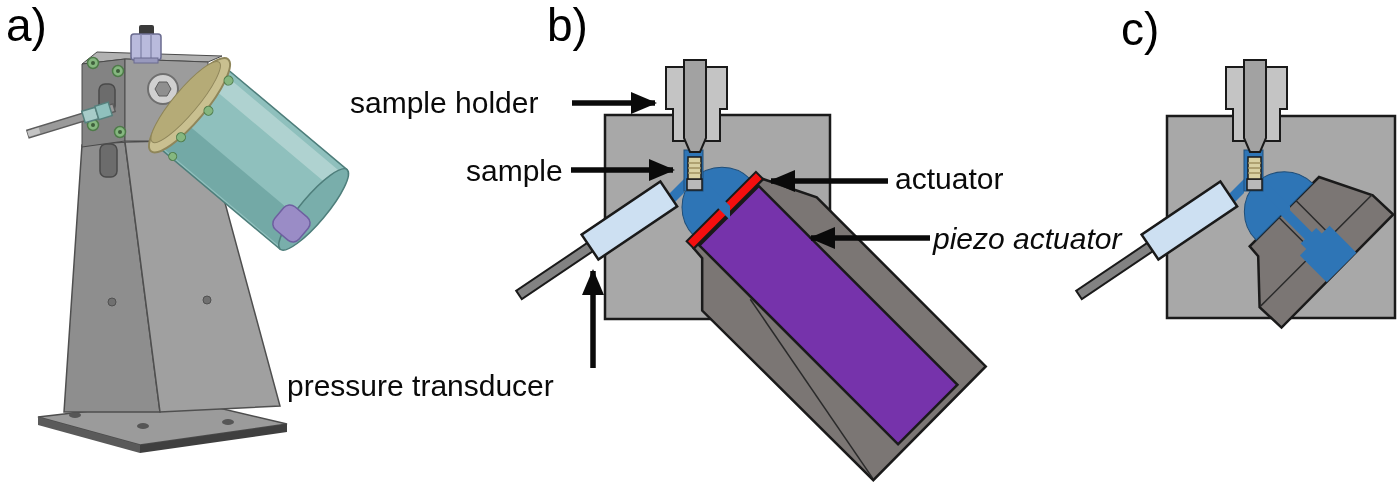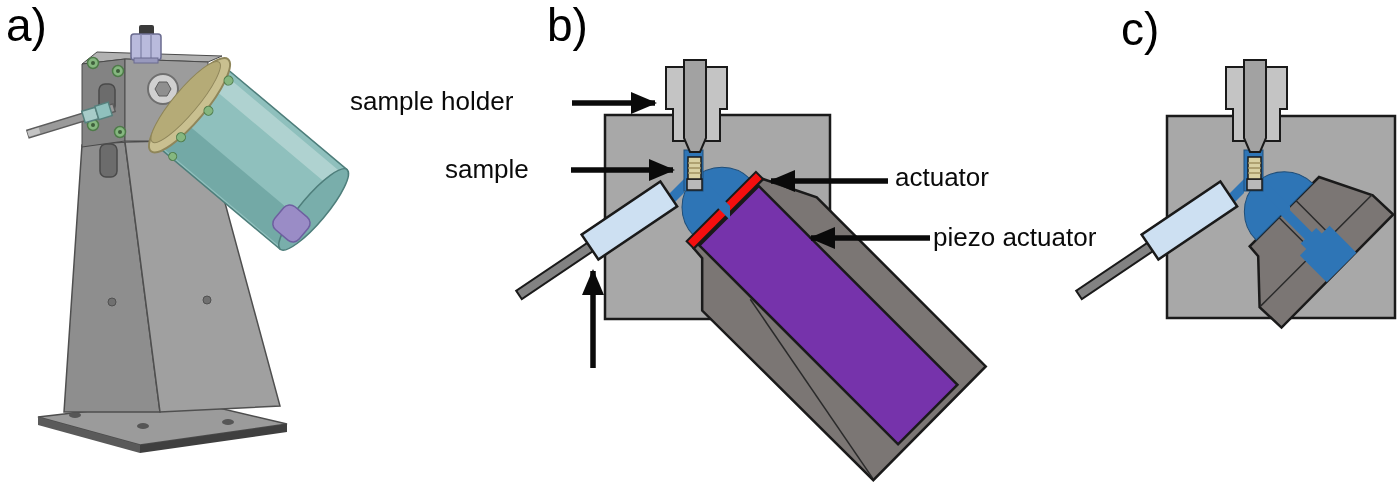--- a/index.html
+++ b/index.html
@@ -6,21 +6,21 @@
   .canvas{
     position:relative;width:1400px;height:483px;background:#ffffff;
     font-family:"Liberation Sans",sans-serif;overflow:hidden;
   }
   .layer{position:absolute;left:0;top:0;}
   .panel-label{
     position:absolute;font-size:46px;color:#000;line-height:1;
     letter-spacing:0px;
   }
   .annotation{
-    position:absolute;font-size:26px;color:#0a0a0a;line-height:1;
+    position:absolute;font-size:30px;color:#0a0a0a;line-height:1;
     white-space:nowrap;
   }
 </style>
 </head>
 <body>
 
 <div class="canvas">
 
   <svg class="layer" width="1400" height="483" viewBox="0 0 1400 483">
     <defs>
@@ -186,16 +186,17 @@
       <line x1="930" y1="238" x2="811" y2="238" marker-end="url(#ah)"></line>
       <line x1="593" y1="368" x2="593" y2="271" marker-end="url(#ah)"></line>
     </g>
   </svg>
 
   <div class="panel-label" style="left:6px;top:2px;">a)</div>
   <div class="panel-label" style="left:547px;top:2px;">b)</div>
   <div class="panel-label" style="left:1121px;top:6px;">c)</div>
 
   <div class="annotation" style="left:350px;top:88px;">sample holder</div>
-  <div class="annotation" style="left:445px;top:156px;">sample</div>
+  <div class="annotation" style="left:466px;top:156px;">sample</div>
   <div class="annotation" style="left:895px;top:164px;">actuator</div>
-  <div class="annotation" style="left:933px;top:224px;">piezo actuator</div>
+  <div class="annotation" style="left:933px;top:224px;font-style:italic;">piezo actuator</div>
+  <div class="annotation" style="left:287px;top:371px;">pressure transducer</div>
 </div>
 
 </body></html>

